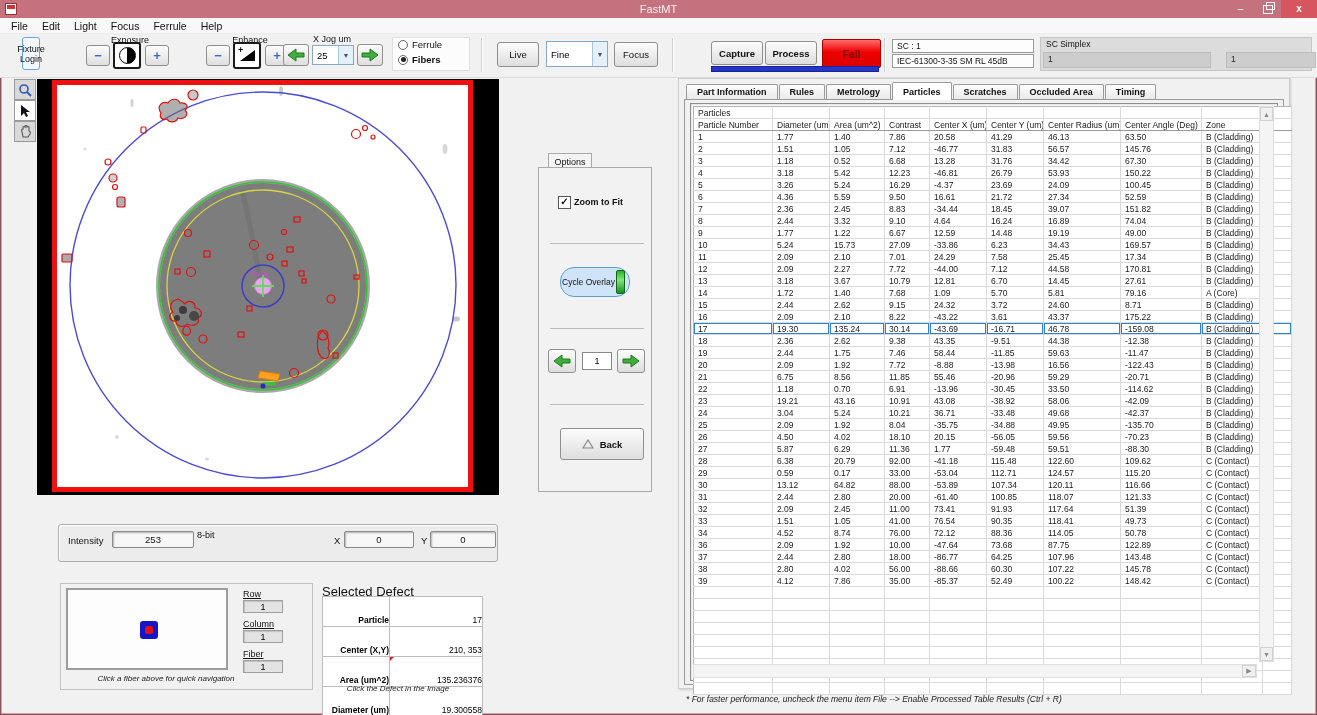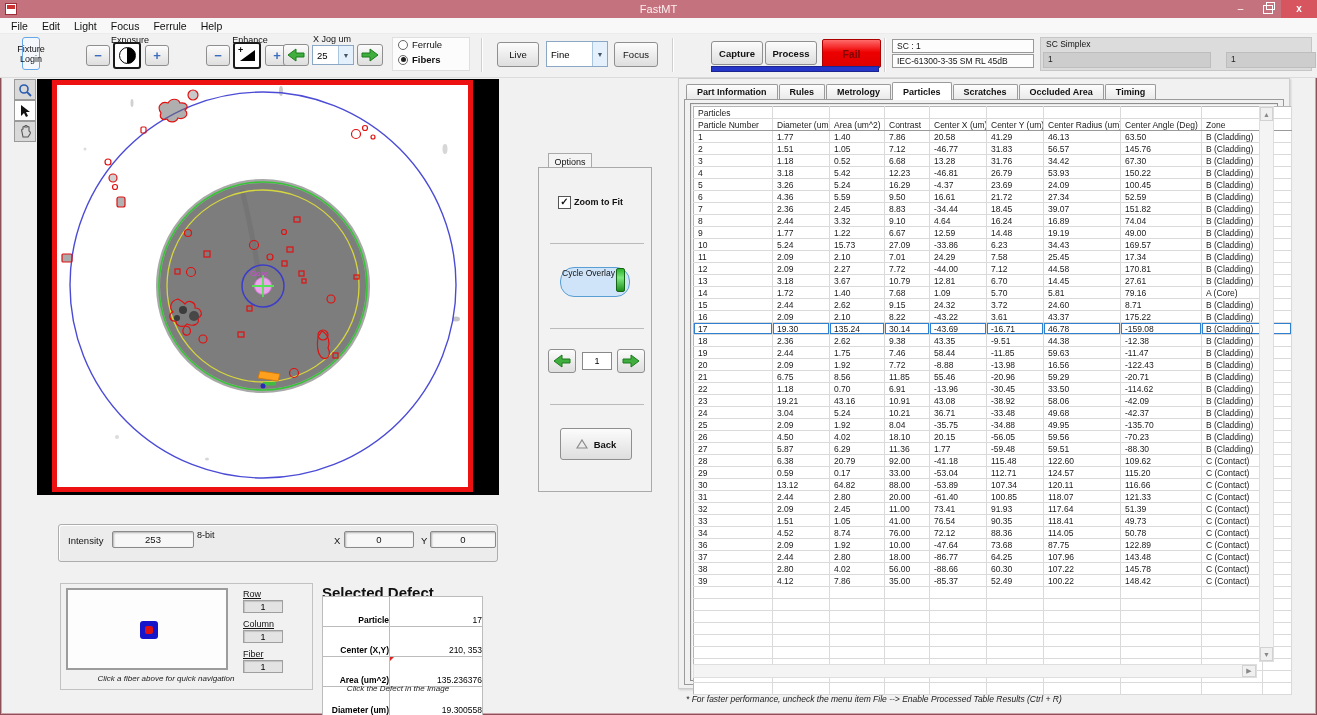--- a/index.html
+++ b/index.html
@@ -45,37 +45,37 @@
   .palette-btn.active{background:#fff;}
   
   .img-container{position:absolute;left:37px;top:79px;width:462px;height:416px;background:#000;}
   .img-frame{position:absolute;left:15px;top:1px;width:421px;height:412px;border:5px solid #ee1111;background:#fff;box-sizing:border-box;}
   
   .opt-tab{position:absolute;background:#f4f4f4;border:1px solid #aaa;border-bottom:none;font-size:9px;display:flex;align-items:center;justify-content:center;color:#111;}
   .opt-box{position:absolute;background:#f2f2f2;border:1px solid #aaa;box-sizing:border-box;}
   .odiv{position:absolute;height:1px;background:#bbb;}
   .cb{position:absolute;width:11px;height:11px;border:1px solid #555;background:#fff;font-size:10px;line-height:10px;text-align:center;font-weight:bold;color:#111;}
   .cb-label{position:absolute;font-size:9px;font-weight:bold;color:#111;}
-  .cycle-btn{position:absolute;background:#cfe4f8;border:1px solid #5a9fd4;border-radius:14px;display:flex;box-sizing:border-box;}
+  .cycle-btn{position:absolute;background:#cfe4f8;border:1px solid #5a9fd4;border-radius:14px;display:flex;align-items:center;box-sizing:border-box;}
   .cycle-txt{flex:1;font-size:8.5px;text-align:center;line-height:10px;color:#111;}
   .cycle-led{width:7px;height:22px;margin-right:4px;background:linear-gradient(#29b329,#7fe87f 40%,#1d8f1d);border:1px solid #156515;border-radius:2px;}
   .nav-field{position:absolute;background:#fff;border:1px solid #888;font-size:9px;text-align:center;box-sizing:border-box;}
   
   .intensity-panel{position:absolute;background:#ececec;border:1px solid #adadad;border-radius:3px;box-shadow:inset 1px 1px 0 #fff;}
   .sunken-field{position:absolute;background:#f7f7f7;border:1px solid #8a8a8a;border-radius:2px;box-shadow:inset 1px 1px 2px rgba(0,0,0,.28);font-size:9.5px;text-align:center;box-sizing:border-box;color:#111;}
   .small-lbl{position:absolute;font-size:9.5px;color:#111;}
   
   .group-box{position:absolute;border:1px solid #c2c2c2;background:#f1f1f1;box-sizing:border-box;}
   .nav-display{position:absolute;background:#fdfdfd;border:2px solid #9c9c9c;box-sizing:border-box;}
   .fiber-square{position:absolute;width:18px;height:18px;background:#1515cc;border-radius:3px;}
   .fiber-square i{position:absolute;left:5px;top:5px;width:8px;height:8px;background:#dd1111;border-radius:2px;}
   .mini-lbl{position:absolute;font-size:9px;color:#111;text-decoration:underline;}
   .mini-field{position:absolute;width:40px;height:13px;background:#e3e3e3;border:1px solid #9f9f9f;box-shadow:inset 1px 1px 1px rgba(0,0,0,.15);font-size:9px;text-align:center;line-height:13px;box-sizing:border-box;}
   .caption{position:absolute;font-size:8px;font-style:italic;color:#222;text-align:center;}
-  .defect-title{position:absolute;font-size:15px;font-weight:bold;color:#111;text-align:right;}
+  .defect-title{position:absolute;font-size:13px;font-weight:normal;color:#111;text-align:right;}
   .defect-table{position:absolute;border-collapse:collapse;font-size:8.5px;background:#fff;}
   .defect-table th,.defect-table td{border:1px solid #bcbcbc;height:12px;padding:17px 0 0 4px;text-align:right;font-weight:normal;white-space:nowrap;}
   .defect-table th{font-weight:bold;width:62px;}
   .defect-table td{width:88px;position:relative;}
   .flag::before{content:'';position:absolute;left:0;top:0;border-top:4px solid #d22;border-right:4px solid transparent;}
   
   .right-outer{position:absolute;left:678px;top:78px;width:612px;height:611px;background:#f1f1f1;border:1px solid #cdcdcd;box-shadow:1px 1px 2px rgba(0,0,0,.15);box-sizing:border-box;}
   .tab-strip{position:absolute;left:686px;top:83px;height:17px;display:flex;align-items:flex-end;}
   .tab{font-size:9px;font-weight:bold;color:#111;border:1px solid #9a9a9a;border-bottom:none;background:linear-gradient(#fdfdfd,#e8e8e8);padding:2px 10px 3px;margin-right:1px;border-radius:2px 2px 0 0;}
   .tab.active{background:#fff;padding-top:4px;position:relative;z-index:2;}
@@ -289,21 +289,21 @@
         <polygon points="17,5 9,5 9,1 1,7 9,13 9,9 17,9" fill="#3fae3f" stroke="#1d7a1d"></polygon>
       </svg>
   </div>
   <div class="nav-field" style="left:582px;top:352px;width:30px;height:18px;line-height:17px;">1</div>
   <div class="btn" style="left:617px;top:349px;width:28px;height:24px;">
     <svg width="18" height="14">
         <polygon points="1,5 9,5 9,1 17,7 9,13 9,9 1,9" fill="#3fae3f" stroke="#1d7a1d"></polygon>
       </svg>
   </div>
   <div class="odiv" style="left:550px;top:404px;width:94px;"></div>
-  <div class="btn" style="left:560px;top:428px;width:72px;height:32px;font-weight:bold;">
+  <div class="btn" style="left:560px;top:428px;width:84px;height:32px;font-weight:bold;">
     <svg width="12" height="11" style="margin-right:6px;">
         <polygon points="6,1 11,9 1,9" fill="none" stroke="#8a8a8a" stroke-width="1.2"></polygon>
       </svg>
     <span>Back</span>
   </div>
 
   <div class="intensity-panel" style="left:58px;top:524px;width:438px;height:36px;"></div>
   <span class="small-lbl" style="left:68px;top:535px;">Intensity</span>
   <div class="sunken-field" style="left:112px;top:531px;width:82px;height:17px;line-height:16px;">253</div>
   <span class="small-lbl" style="left:197px;top:530px;font-size:9px;">8-bit</span>

